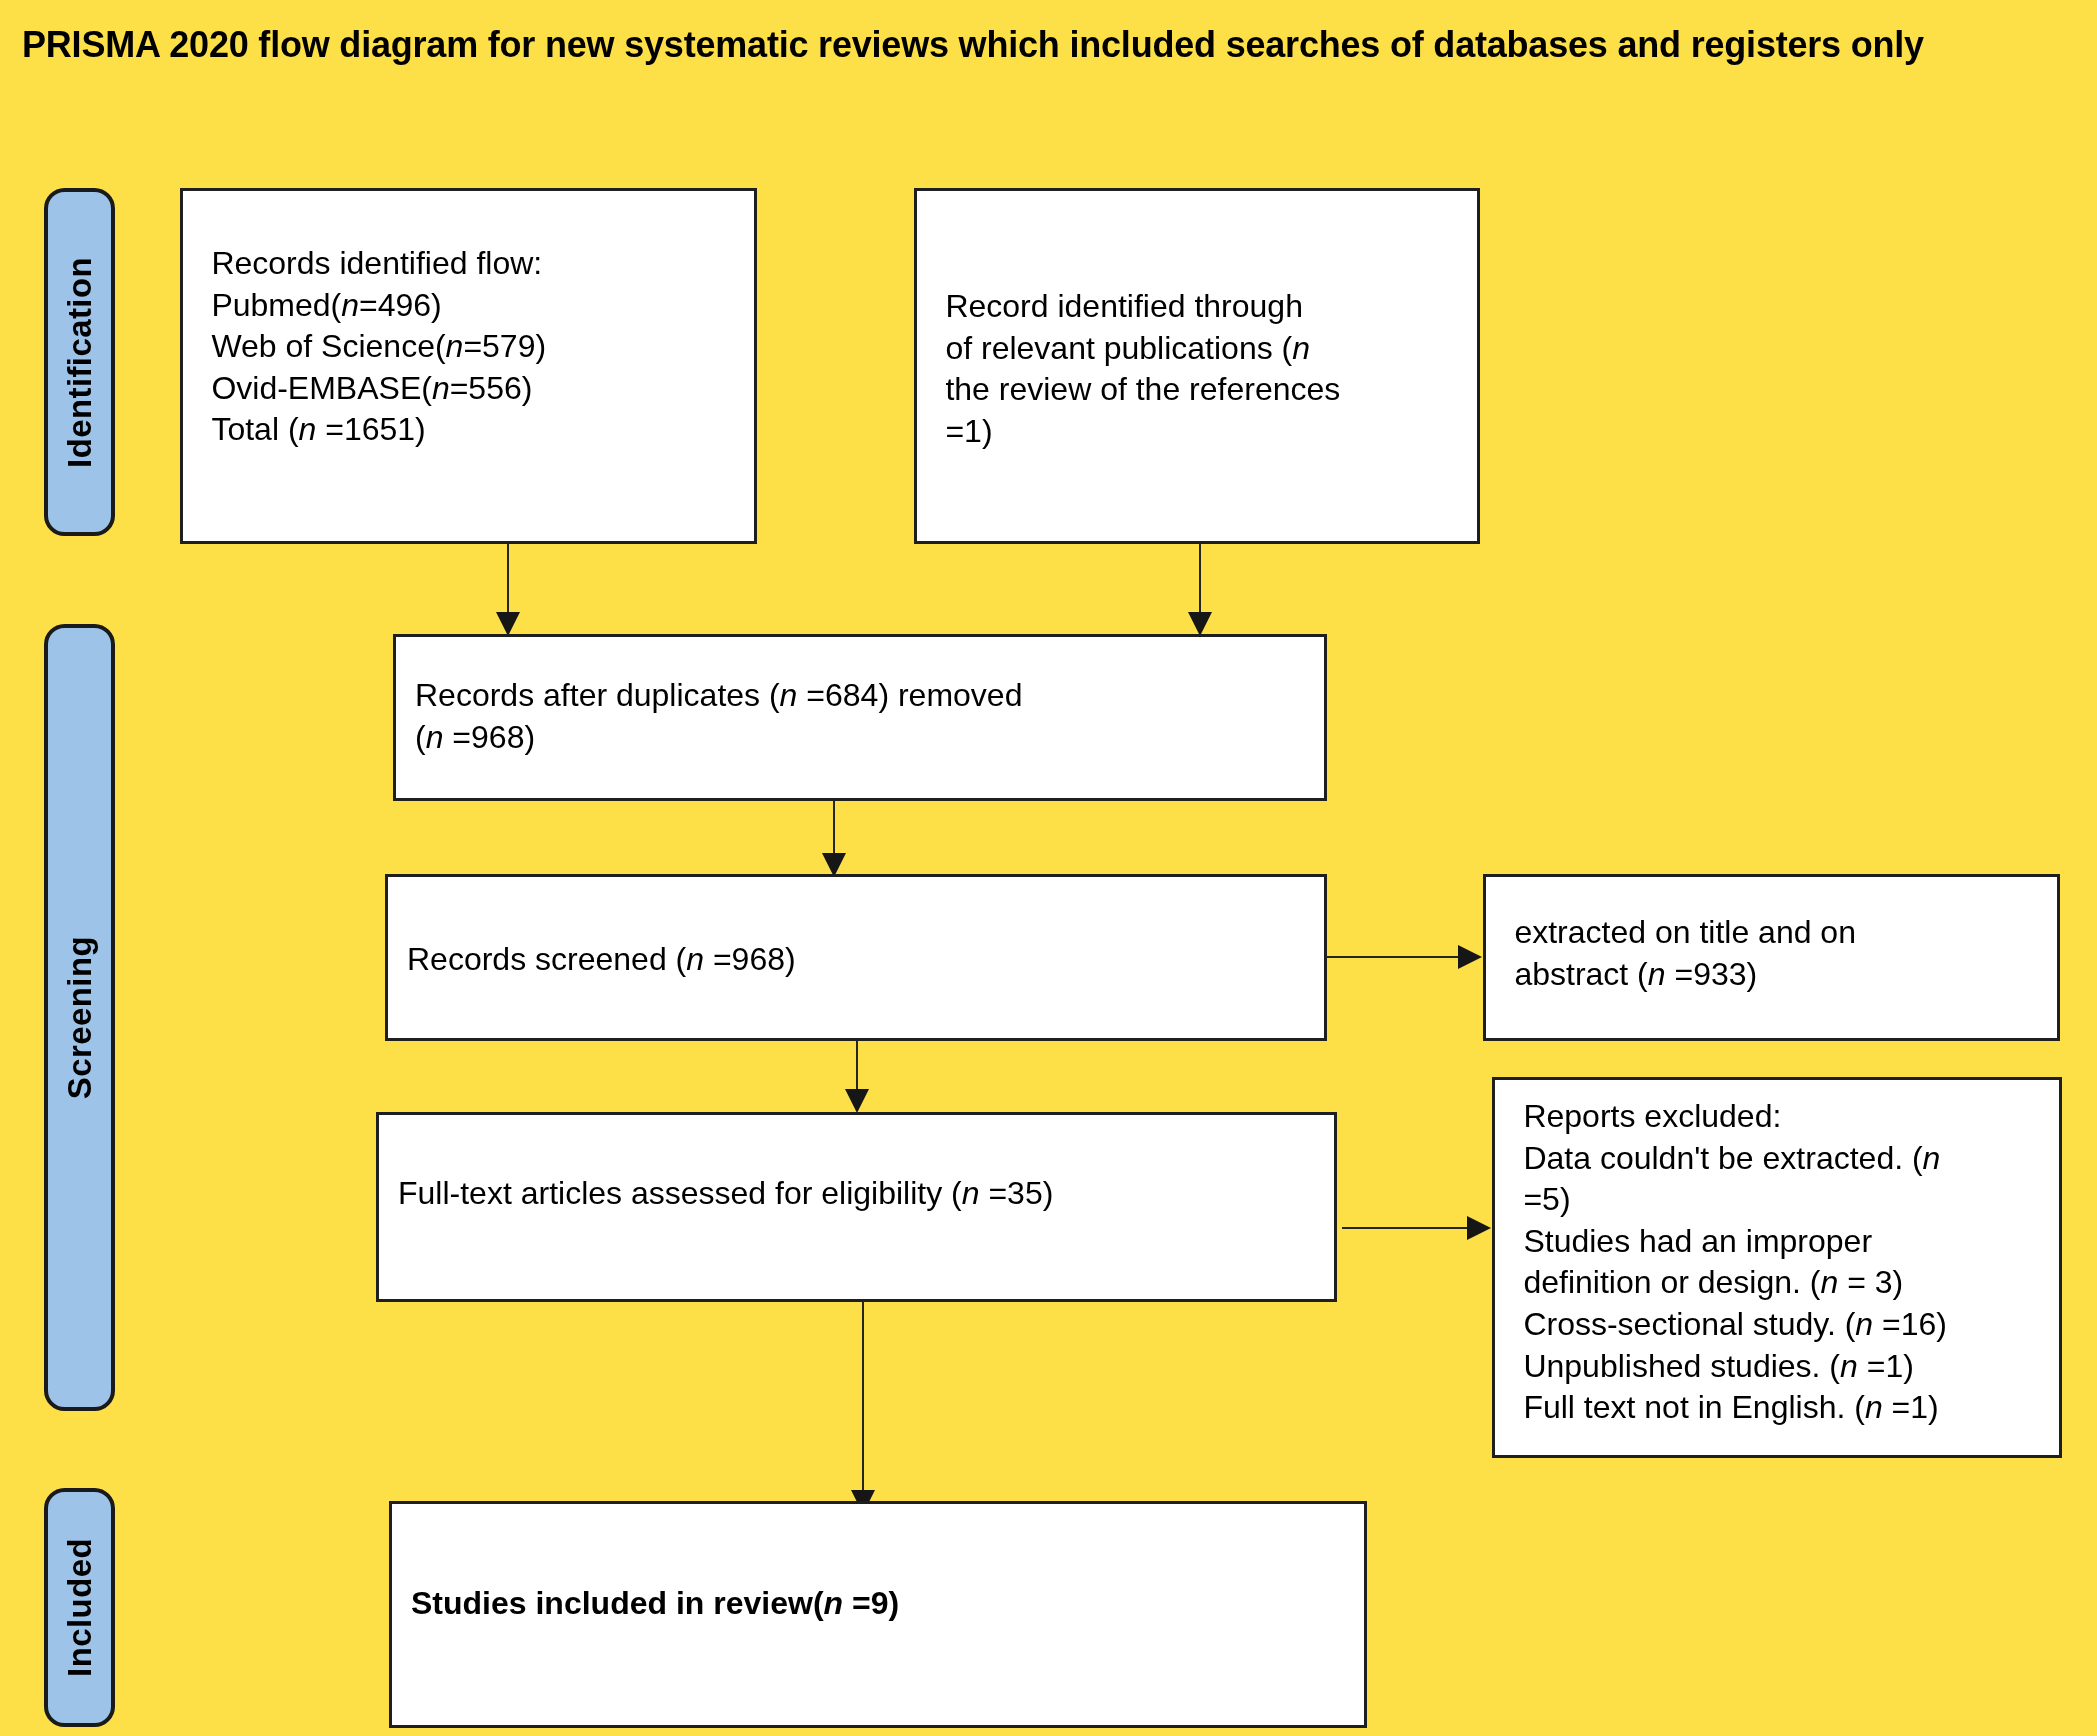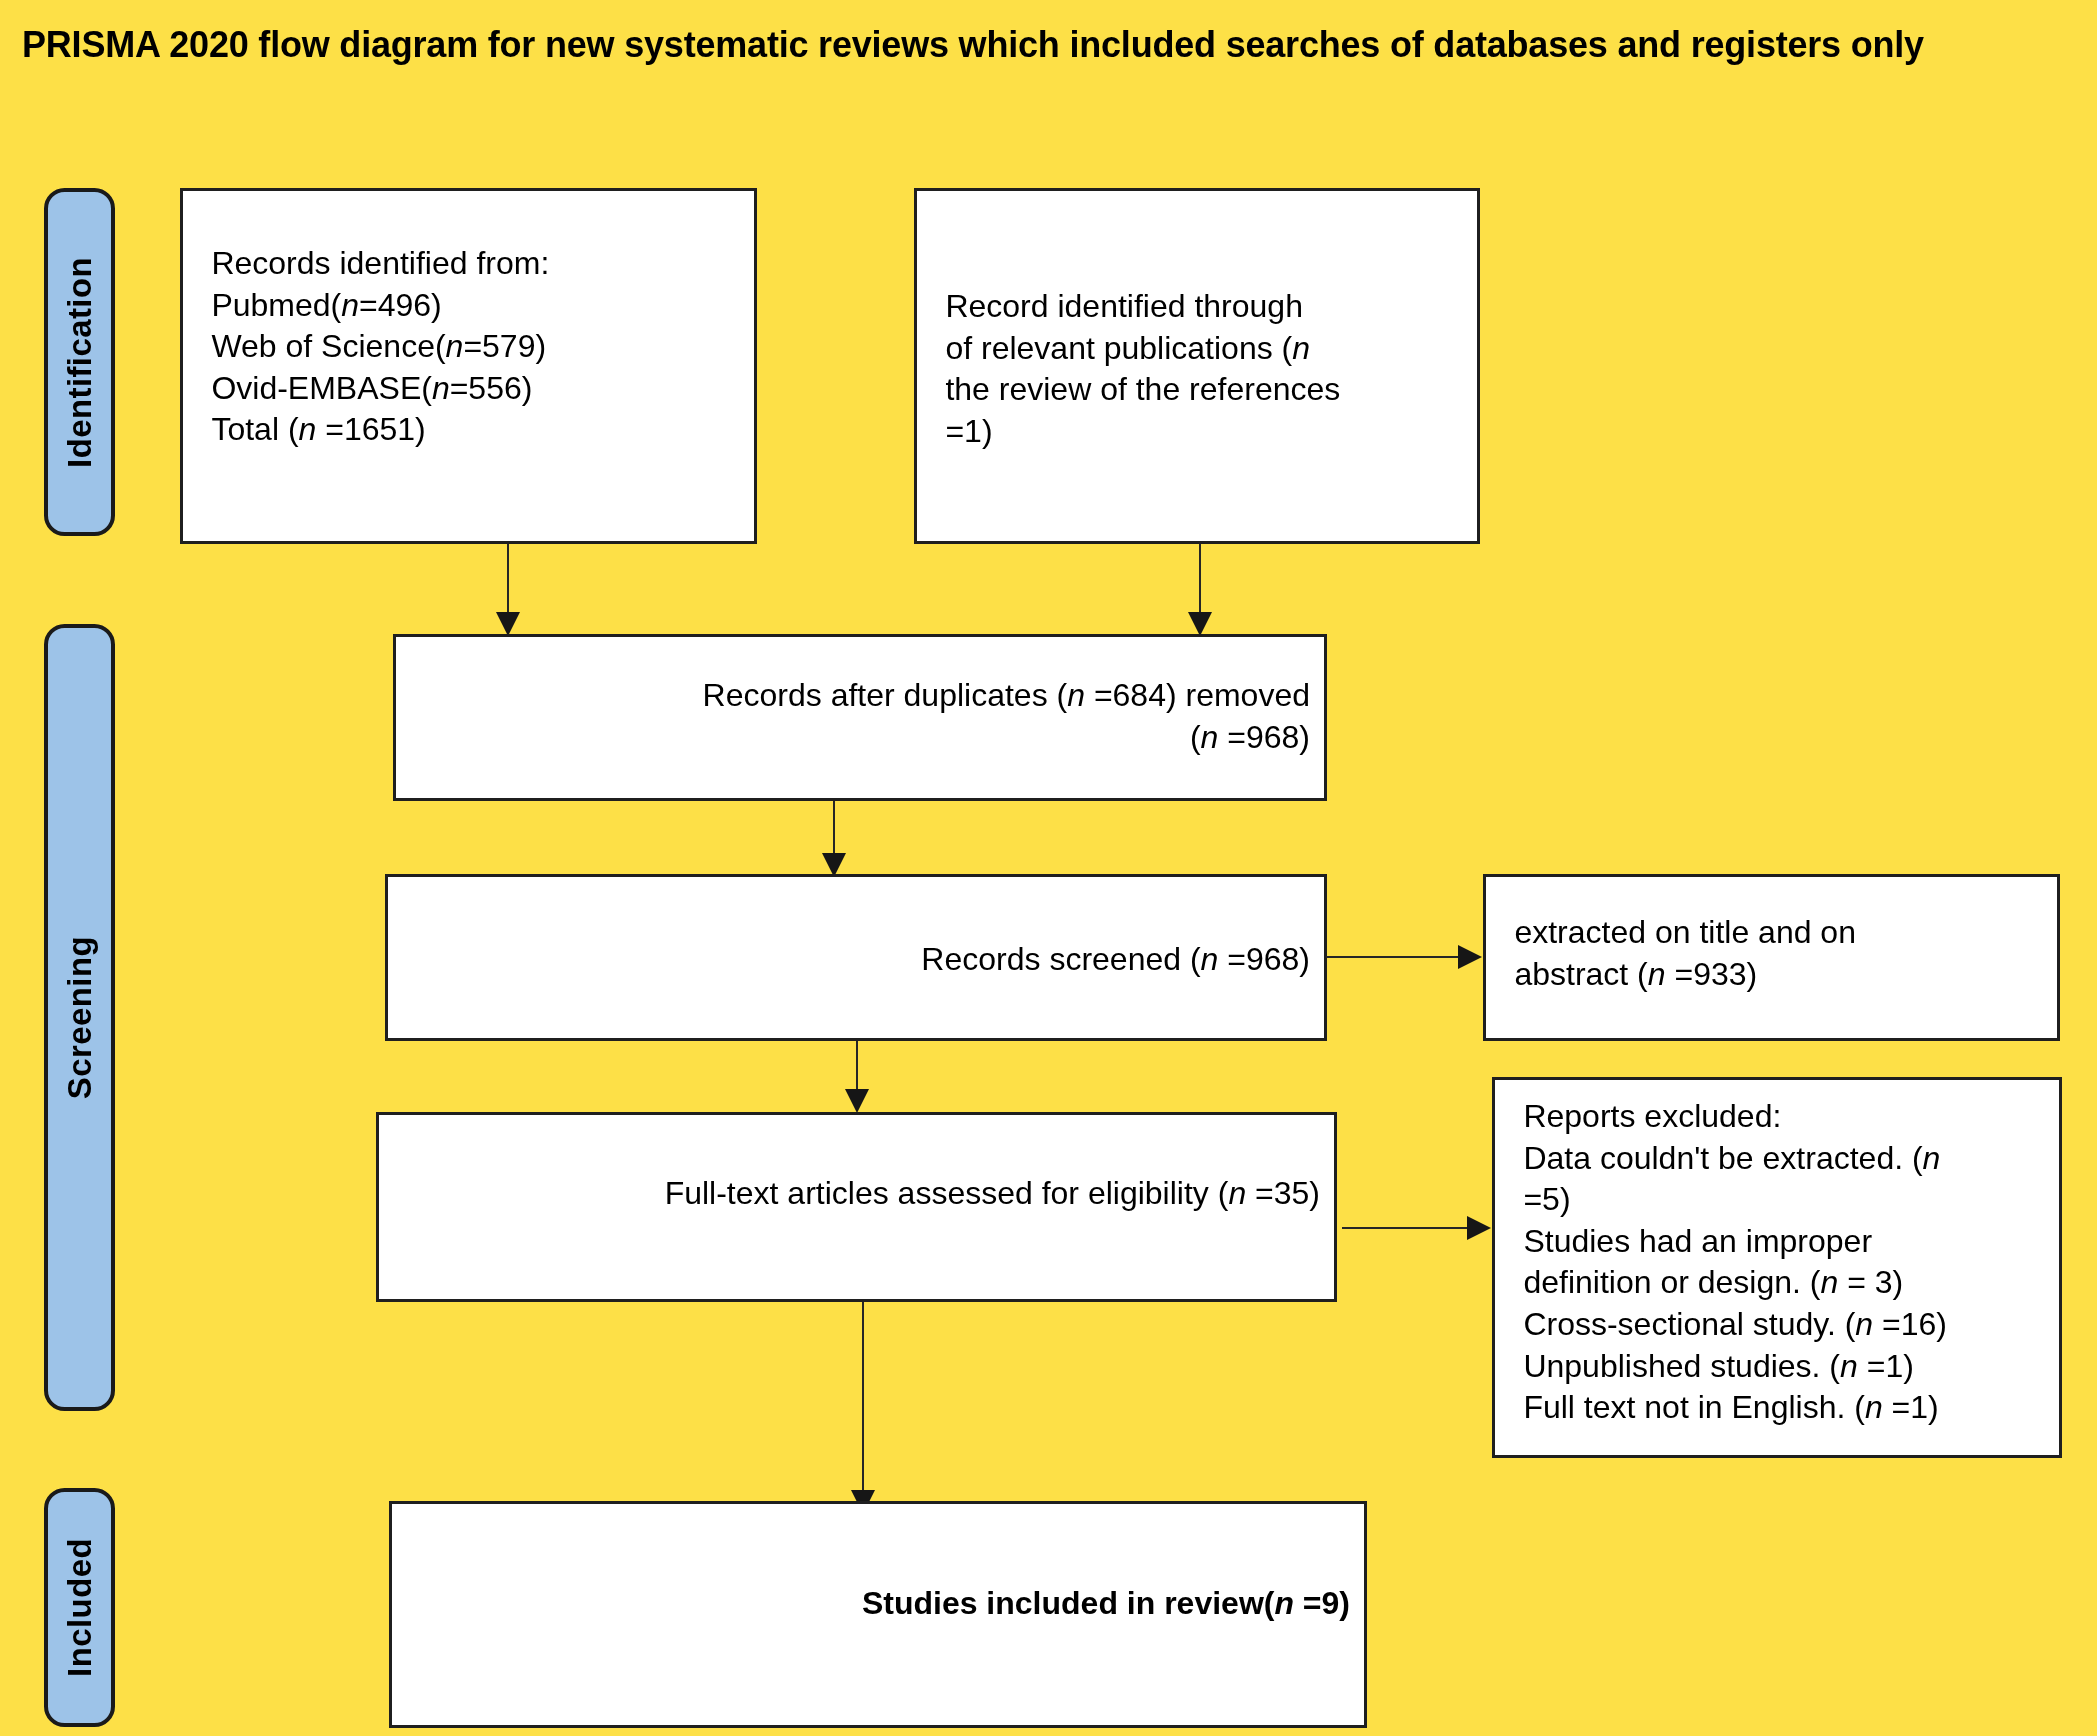--- a/index.html
+++ b/index.html
@@ -63,21 +63,21 @@
     font-size:32px;
     line-height:1.30;
     color:#000;
   }
   .box.left-text .inner{
     text-align:left;
     padding-left:28.4px;
     padding-right:14.2px;
   }
   .box.center-text .inner{
-    text-align:right;
+    text-align:left;
     padding-left:19px;
     padding-right:14px;
   }
   .box i{font-style:italic;}
 
   
   .vline{
     position:absolute;
     width:2.4px;
     background:#262626;
@@ -116,21 +116,21 @@
   <div class="stage-bar" style="left:44px;top:624px;width:71px;height:787px;">
     <span class="vtext">Screening</span>
   </div>
 
   <div class="stage-bar" style="left:44px;top:1488px;width:71px;height:239px;">
     <span class="vtext">Included</span>
   </div>
 
   <div class="box left-text" style="left:180px;top:188px;width:577px;height:356px;">
     <div class="inner" style="top:52px;">
-      <div>Records identified from:</div>
+      <div>Records identified flow:</div>
       <div>Pubmed(<i>n</i>=496)</div>
       <div>Web of Science(<i>n</i>=579)</div>
       <div>Ovid-EMBASE(<i>n</i>=556)</div>
       <div>Total (<i>n</i> =1651)</div>
     </div>
   </div>
 
   <div class="box left-text" style="left:914px;top:188px;width:566px;height:356px;">
     <div class="inner" style="top:95px;">
       <div>Record identified through</div>

